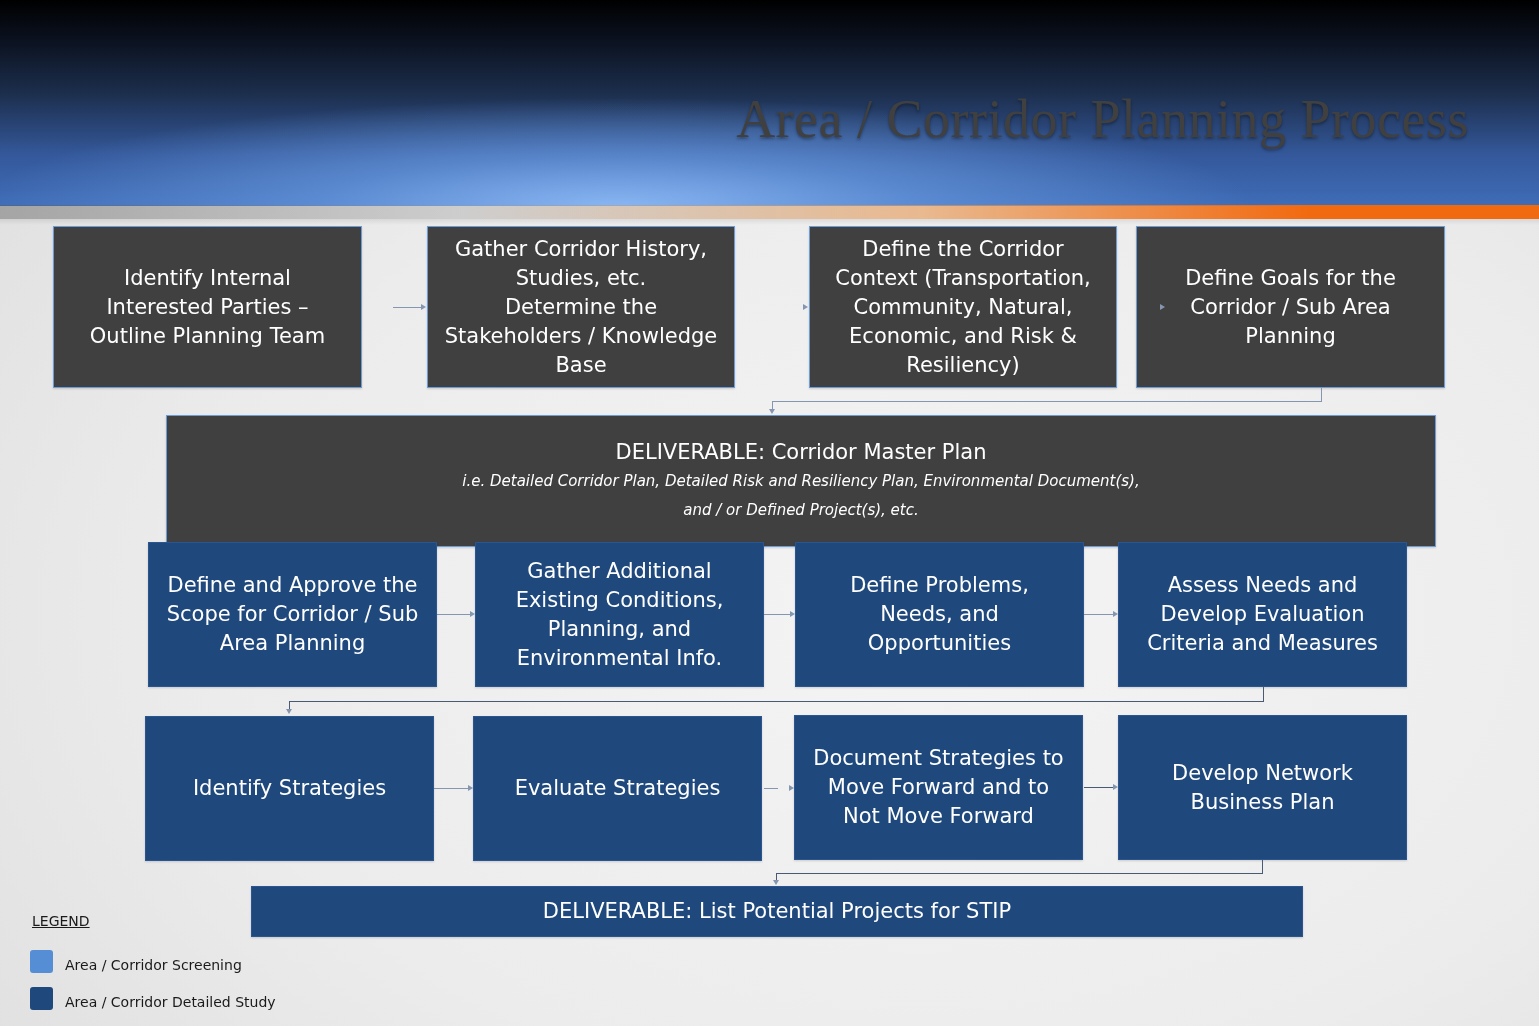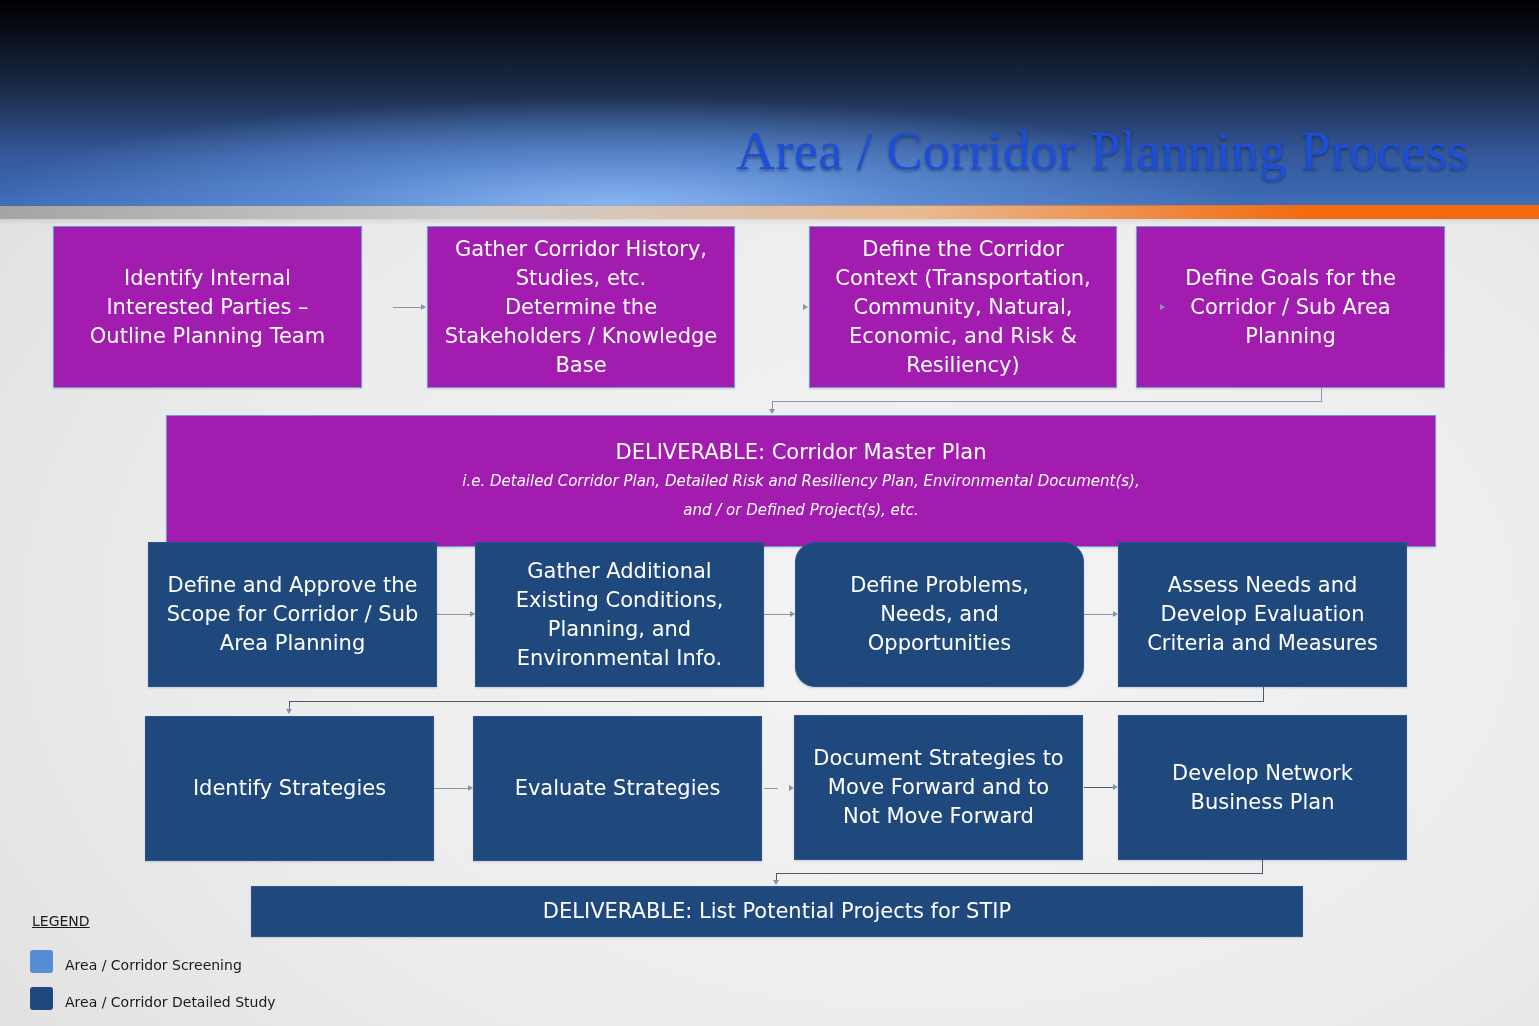--- a/index.html
+++ b/index.html
@@ -18,35 +18,34 @@
     position: absolute; left: 0; top: 205px; width: 1539px; height: 14px;
     background: linear-gradient(to right, rgba(90,90,90,0.45) 0%, rgba(150,150,150,0.35) 30%, rgba(230,150,80,0.6) 60%, #f26a10 85%, #f26a10 100%);
   }
   .header-shadow::after {
     content: ""; position: absolute; left: 0; top: 14px; width: 100%; height: 6px;
     background: linear-gradient(to bottom, rgba(0,0,0,0.08), rgba(0,0,0,0));
   }
   .title {
     position: absolute; right: 70px; top: 88px;
     font-family: "Liberation Serif", "DejaVu Serif", serif;
-    font-size: 54px; color: #1d4ed8; letter-spacing: 0.5px;
+    font-size: 54px; color: #404040; letter-spacing: 0.5px;
     text-shadow: 0 2px 3px rgba(0,0,0,0.35);
     white-space: nowrap;
-    margin-top: 32px;
   }
   .box {
     position: absolute; box-sizing: border-box;
     display: flex; align-items: center; justify-content: center;
     text-align: center; color: #ffffff;
     font-family: "DejaVu Sans", sans-serif;
     font-size: 21px; line-height: 29px; padding: 6px 10px;
     white-space: pre-line;
     box-shadow: 0 1px 2px rgba(0,0,0,0.15);
   }
-  .light { background: #a21caf; border: 1px solid #6b9ddb; }
+  .light { background: #404040; border: 1px solid #6b9ddb; }
   .dark  { background: #1f497d; border: 1px solid #2a5590; }
   .deliv1 { flex-direction: column; }
   .deliv1 .l1 { font-size: 21px; line-height: 29px; }
   .deliv1 .l2 { font-size: 15px; line-height: 29px; font-style: italic; }
   .conn { position: absolute; background: #8496b0; }
   .conn.dk { background: #4a5a72; }
   .arrowhead {
     position: absolute; width: 0; height: 0;
   }
   .ah-right { border-top: 3px solid transparent; border-bottom: 3px solid transparent; border-left: 5px solid #8496b0; }
@@ -100,21 +99,21 @@
   <div class="l2">and / or Defined Project(s), etc.</div>
 </div>
 
 <div class="box dark" style="left:148px;top:542px;width:289px;height:145px;">Define and Approve the
 Scope for Corridor / Sub
 Area Planning</div>
 <div class="box dark" style="left:475px;top:542px;width:289px;height:145px;">Gather Additional
 Existing Conditions,
 Planning, and
 Environmental Info.</div>
-<div class="box dark" style="left:795px;top:542px;width:289px;height:145px;border-radius:20px;">Define Problems,
+<div class="box dark" style="left:795px;top:542px;width:289px;height:145px;">Define Problems,
 Needs, and
 Opportunities</div>
 <div class="box dark" style="left:1118px;top:542px;width:289px;height:145px;">Assess Needs and
 Develop Evaluation
 Criteria and Measures</div>
 
 <div class="conn" style="left:437px;top:614px;width:33px;height:1px;"></div>
 <div class="arrowhead ah-right" style="left:470px;top:611px;"></div>
 <div class="conn" style="left:764px;top:614px;width:26px;height:1px;"></div>
 <div class="arrowhead ah-right" style="left:790px;top:611px;"></div>

